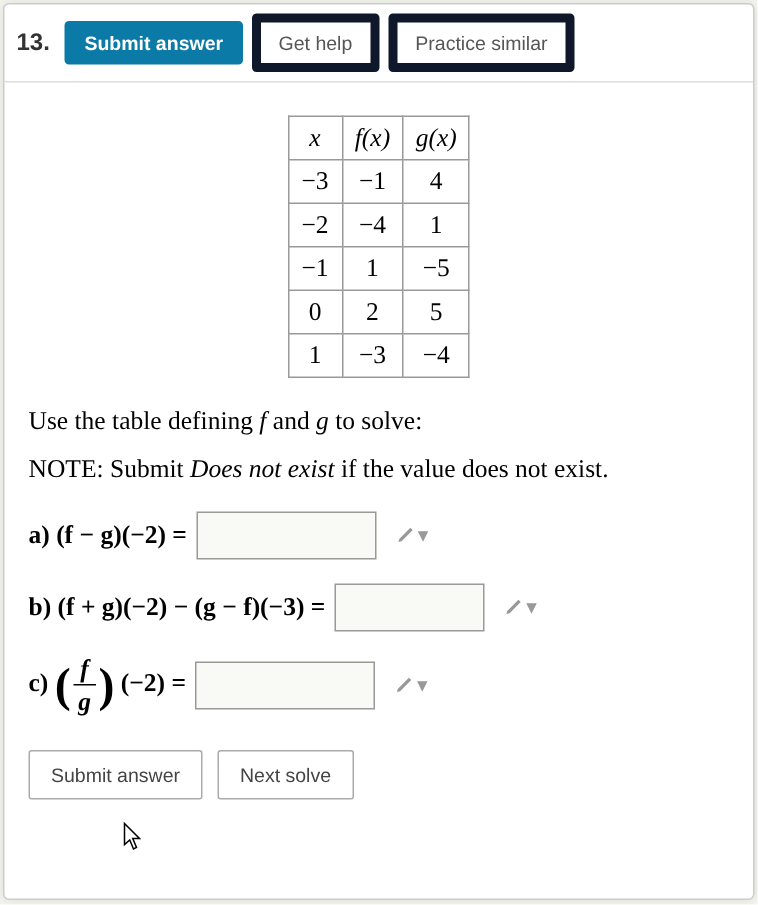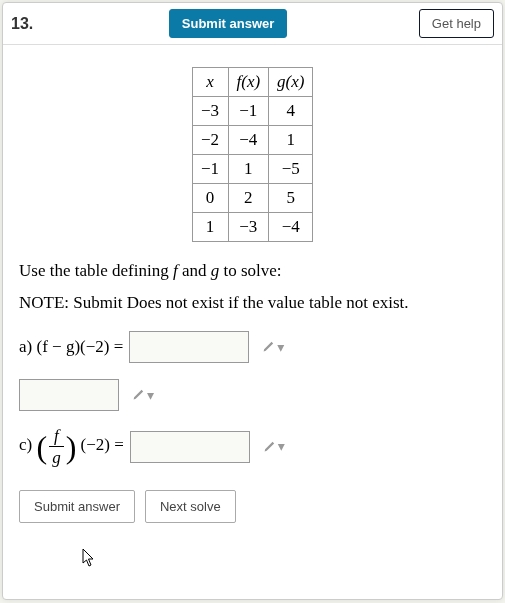--- a/index.html
+++ b/index.html
@@ -18,36 +18,35 @@
       padding: 0;
       height: 598px;
       box-shadow: 0 0 8px rgba(0,0,0,0.1);
     }
     .header {
       display: flex;
       align-items: center;
       gap: 6px;
       padding: 6px 8px;
       border-bottom: 1px solid #ddd;
-      justify-content: space-between;
     }
     .q-number {
       font-family: Arial, sans-serif;
       font-weight: bold;
       font-size: 16px;
       color: #333;
       margin-right: 4px;
     }
     .btn {
       font-family: Arial, sans-serif;
       font-size: 13px;
       padding: 6px 12px;
       border-radius: 3px;
       cursor: pointer;
-      border: 1px solid #0f172a;
+      border: 6px solid #0f172a;
       background: #fff;
       color: #555;
     }
     .btn-primary {
       background: #0b7aa6;
       border: 1px solid #0b7aa6;
       color: #fff;
       font-weight: bold;
     }
     .content {
@@ -72,34 +71,35 @@
     table.data th {
       font-weight: normal;
       font-style: italic;
     }
     .prompt {
       font-size: 17px;
       margin: 6px 0;
       line-height: 1.5;
     }
     .note-label { }
-    .italic { }
+    .italic { font-style: italic; }
     .parts {
       margin-top: 12px;
     }
     .part {
       display: flex;
       align-items: center;
       flex-wrap: wrap;
       gap: 6px;
       margin: 16px 0;
       font-size: 17px;
     }
     .part .math {
       font-family: 'Times New Roman', serif;
+      font-weight: bold;
     }
     .answer-box {
       border: 1px solid #999;
       background: #f9f9f5;
       height: 32px;
       min-width: 120px;
       display: inline-flex;
       align-items: center;
       padding: 0 6px;
     }
@@ -158,20 +158,21 @@
     .fx { font-style: italic; }
   </style>
 </head>
 <body>
 
 <div class="container">
   <div class="header">
     <span class="q-number">13.</span>
     <button class="btn btn-primary">Submit answer</button>
     <button class="btn">Get help</button>
+    <button class="btn">Practice similar</button>
   </div>
 
   <div class="content">
 
     <div class="table-wrap">
       <table class="data">
         <tbody>
             <tr>
           <th><span class="fx">x</span></th>
           <th><span class="fx">f(x)</span></th>
@@ -203,37 +204,38 @@
           <td>−4</td>
         </tr>
       </tbody>
         </table>
     </div>
 
     <p class="prompt">
       <span>Use the table defining </span><span class="fx">f</span><span> and </span><span class="fx">g</span><span> to solve:</span>
     </p>
     <p class="prompt">
-      <span class="note-label">NOTE: </span><span>Submit </span><span class="italic">Does not exist</span><span> if the value table not exist.</span>
+      <span class="note-label">NOTE: </span><span>Submit </span><span class="italic">Does not exist</span><span> if the value does not exist.</span>
     </p>
 
     <div class="parts">
 
       <div class="part">
         <span class="math"><span>a) </span><span>(f − g)(−2) =</span></span>
         <span class="answer-box"></span>
         <span class="pencil">
           <svg viewBox="0 0 16 16" fill="currentColor">
               <path d="M12.1 2.1l1.8 1.8-8.5 8.5-2.4.6.6-2.4 8.5-8.5z"></path>
             </svg>
           <span>▾</span>
         </span>
       </div>
 
       <div class="part">
+        <span class="math"><span>b) </span><span>(f + g)(−2) − (g − f)(−3) =</span></span>
         <span class="answer-box" style="min-width:100px"></span>
         <span class="pencil">
           <svg viewBox="0 0 16 16" fill="currentColor">
               <path d="M12.1 2.1l1.8 1.8-8.5 8.5-2.4.6.6-2.4 8.5-8.5z"></path>
             </svg>
           <span>▾</span>
         </span>
       </div>
 
       <div class="part">

